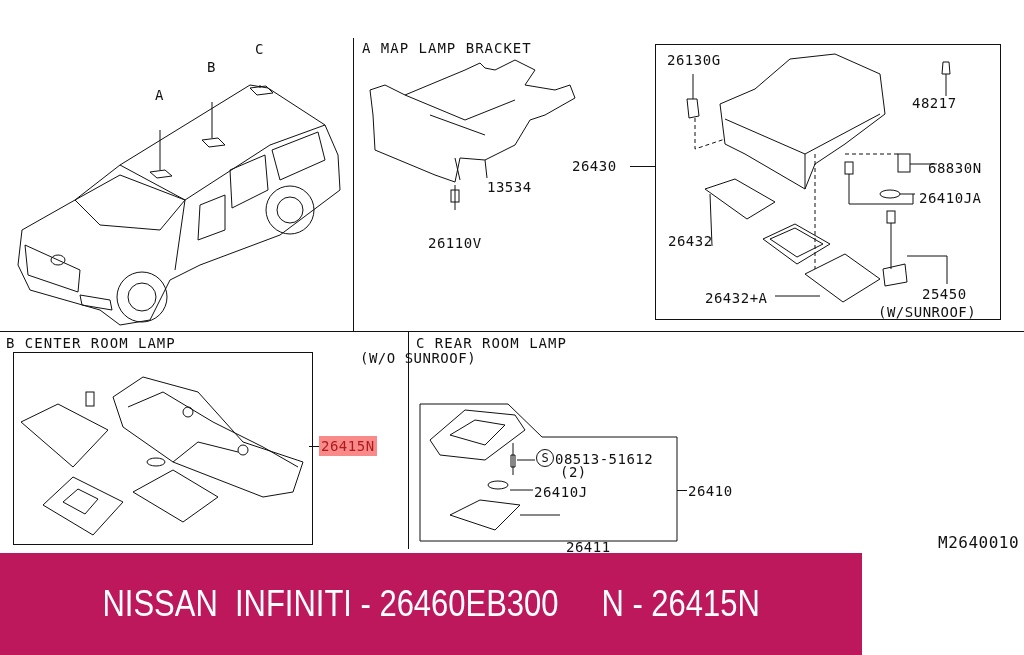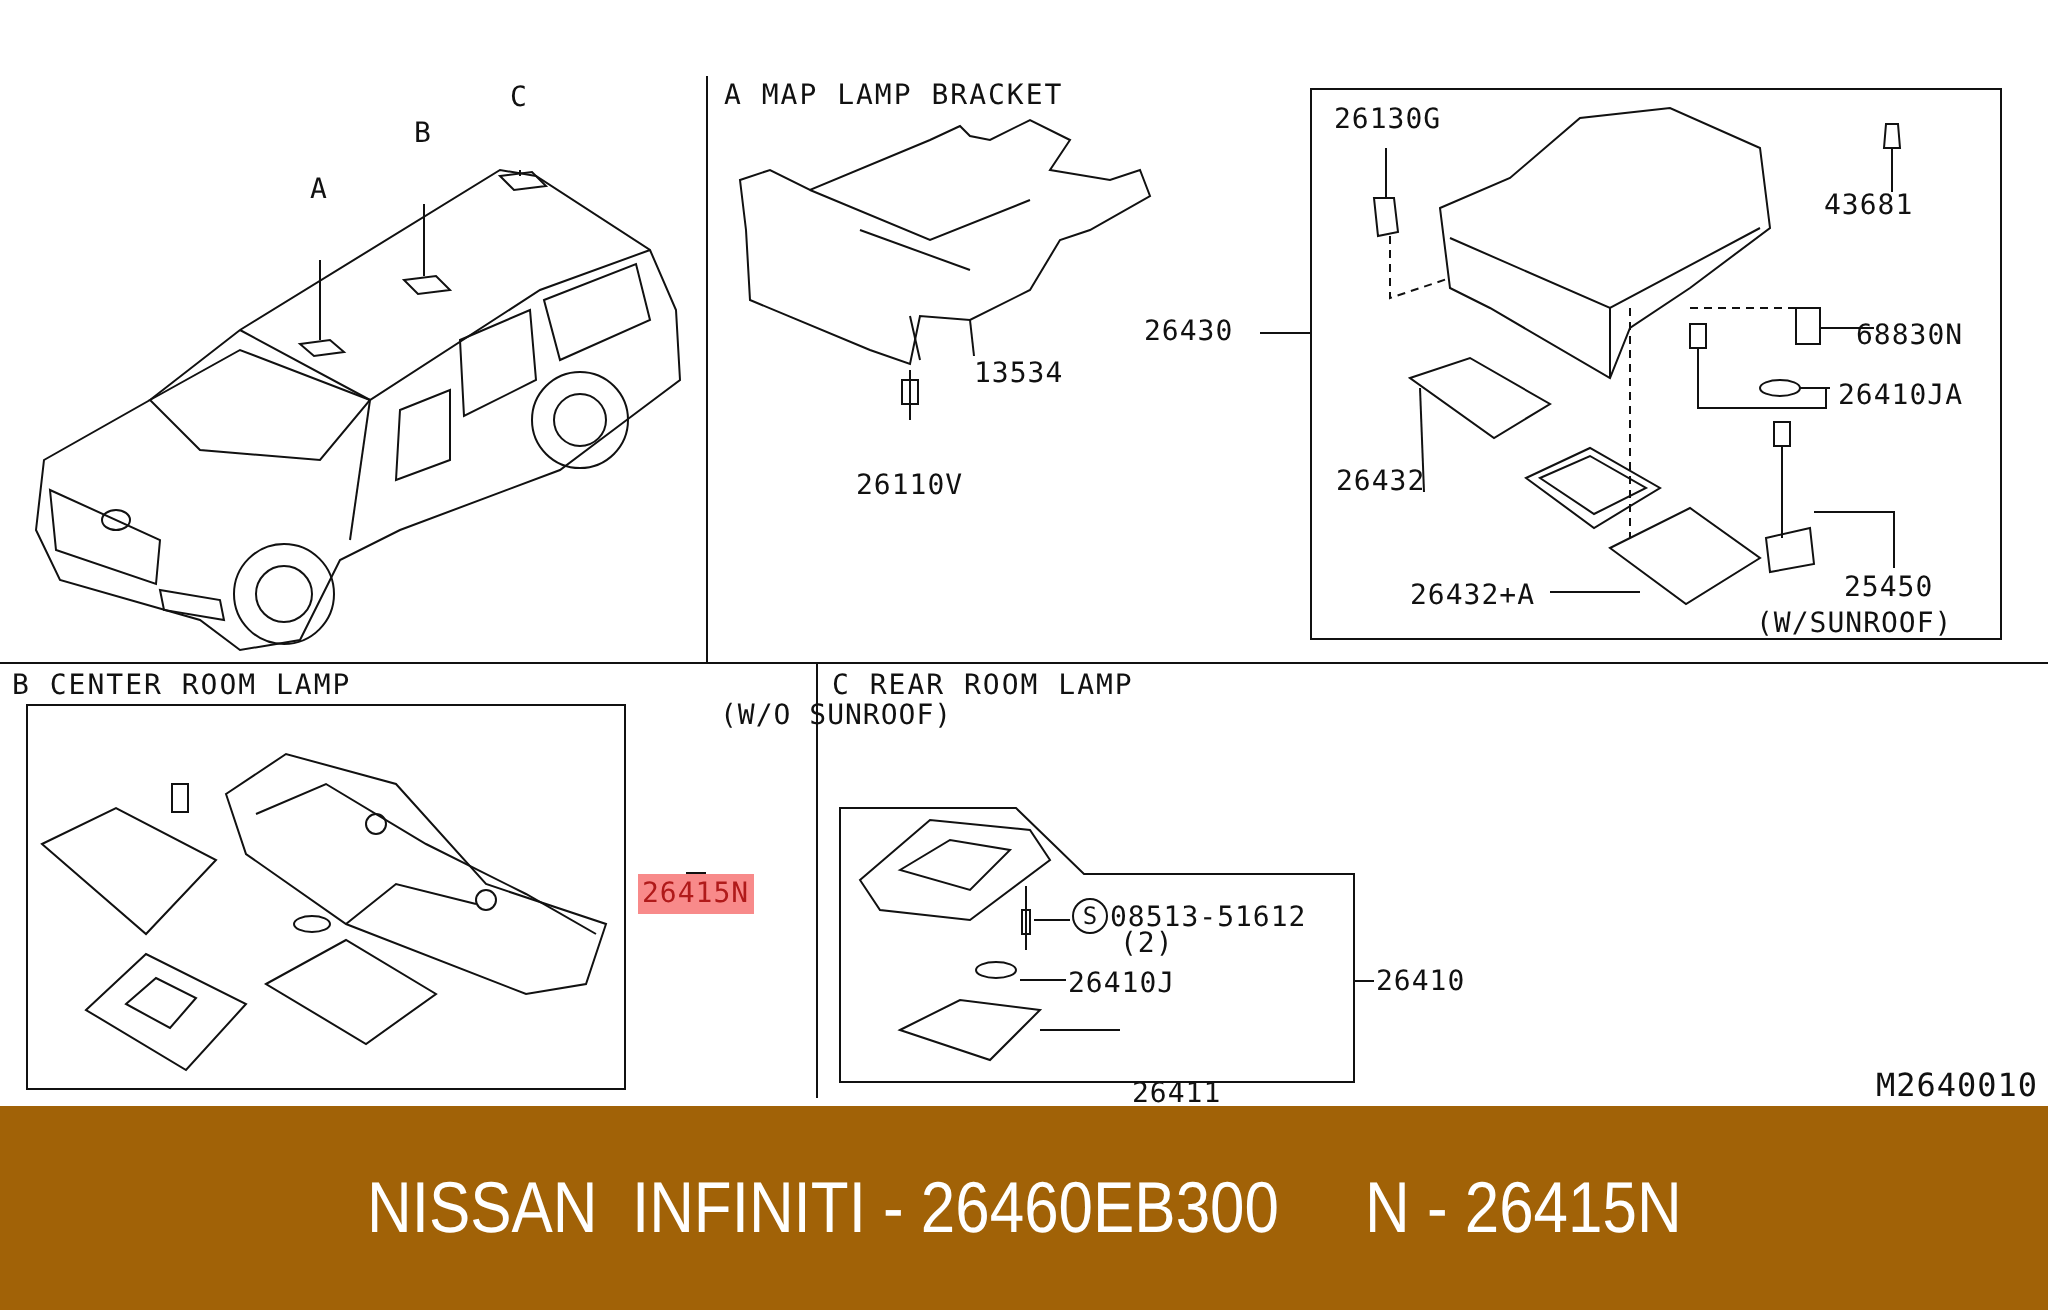--- a/index.html
+++ b/index.html
@@ -6,21 +6,21 @@
   body{width:1024px;height:655px;position:relative;overflow:hidden;font-family:"DejaVu Sans Mono","Liberation Mono",monospace;color:#111;}
   .abs{position:absolute;}
   .lbl{position:absolute;font-size:14px;letter-spacing:0.5px;white-space:nowrap;line-height:1;}
   .sec{position:absolute;font-size:14px;letter-spacing:1px;white-space:nowrap;line-height:1;}
   .vline{position:absolute;width:1px;background:#111;}
   .hline{position:absolute;height:1px;background:#111;}
   .box{position:absolute;border:1px solid #111;box-sizing:border-box;}
   .hl{background:#f88a8a;color:#b01a1a;padding:3px 2px;}
   svg{position:absolute;overflow:visible;}
   svg *{fill:none;stroke:#111;stroke-width:1;}
-  .footer{position:absolute;left:0;top:553px;width:1024px;height:102px;background:#a16207;display:flex;align-items:center;justify-content:center;}
+  .footer{position:absolute;left:0;top:553px;width:862px;height:102px;background:#be185d;display:flex;align-items:center;justify-content:center;}
   .footer span{color:#fff;font-family:"Liberation Sans","DejaVu Sans",sans-serif;font-size:36px;transform:scaleX(0.86);white-space:pre;letter-spacing:0px;}
 </style>
 </head>
 <body>
 
 <div class="vline" style="left:353px;top:38px;height:293px;"></div>
 <div class="hline" style="left:0;top:331px;width:1024px;"></div>
 <div class="vline" style="left:408px;top:331px;height:218px;"></div>
 
 <div>
@@ -107,21 +107,21 @@
     <ellipse cx="235" cy="150" rx="10" ry="4"></ellipse>
     <path d="M245,150 L260,150"></path>
 
     <rect x="232" y="167" width="8" height="12"></rect>
     <path d="M236,179 L236,225"></path>
     <path d="M228,225 L250,220 L252,238 L230,242 Z"></path>
     <path d="M252,212 L292,212 L292,240"></path>
     <path d="M160,110 L160,225" stroke-dasharray="4,3"></path>
   </svg>
   <div class="lbl" style="left:667px;top:53px;">26130G</div>
-  <div class="lbl" style="left:912px;top:96px;">43681</div>
+  <div class="lbl" style="left:912px;top:96px;">48217</div>
   <div class="lbl" style="left:928px;top:161px;">68830N</div>
   <div class="lbl" style="left:919px;top:191px;">26410JA</div>
   <div class="lbl" style="left:668px;top:234px;">26432</div>
   <div class="lbl" style="left:922px;top:287px;">25450</div>
   <div class="lbl" style="left:705px;top:291px;">26432+A</div>
   <div class="lbl" style="left:878px;top:305px;">(W/SUNROOF)</div>
 </div>
 
 <div>
   <div class="sec" style="left:6px;top:336px;">B  CENTER ROOM LAMP</div>
@@ -135,21 +135,21 @@
 
     <path d="M8,70 L45,52 L95,78 L60,115 Z"></path>
 
     <rect x="73" y="40" width="8" height="14"></rect>
     <ellipse cx="143" cy="110" rx="9" ry="4"></ellipse>
 
     <path d="M30,153 L60,125 L110,150 L80,183 Z"></path>
     <path d="M50,150 L65,137 L85,147 L72,162 Z"></path>
     <path d="M120,140 L160,118 L205,145 L170,170 Z"></path>
   </svg>
-  <div class="abs" style="left:319px;top:436px;display:flex;align-items:center;flex-direction:column;">
+  <div class="abs" style="left:309px;top:436px;display:flex;align-items:center;">
     <span style="display:inline-block;width:10px;height:1px;background:#111;"></span>
     <span class="lbl hl" style="position:static;">26415N</span>
   </div>
 </div>
 
 <div>
   <div class="sec" style="left:416px;top:336px;">C  REAR ROOM LAMP</div>
   <svg width="270" height="140" style="left:420px;top:404px;">
     <path d="M0,0 L88,0 L122,33 L257,33 L257,137 L0,137 Z"></path>
   </svg>

